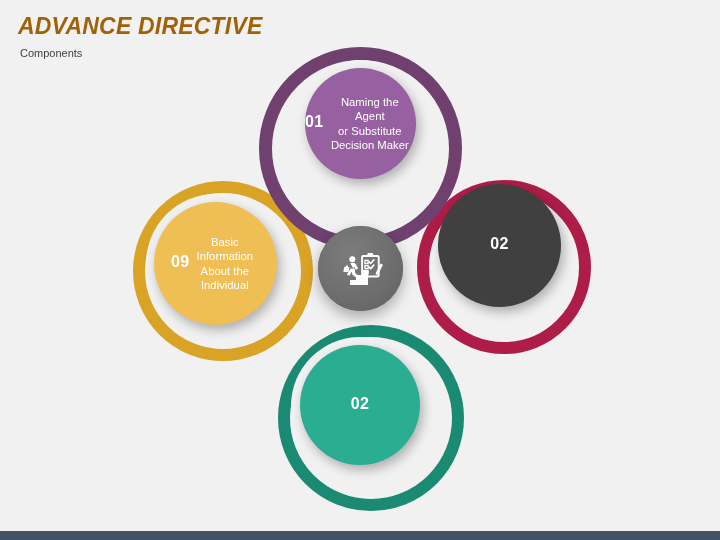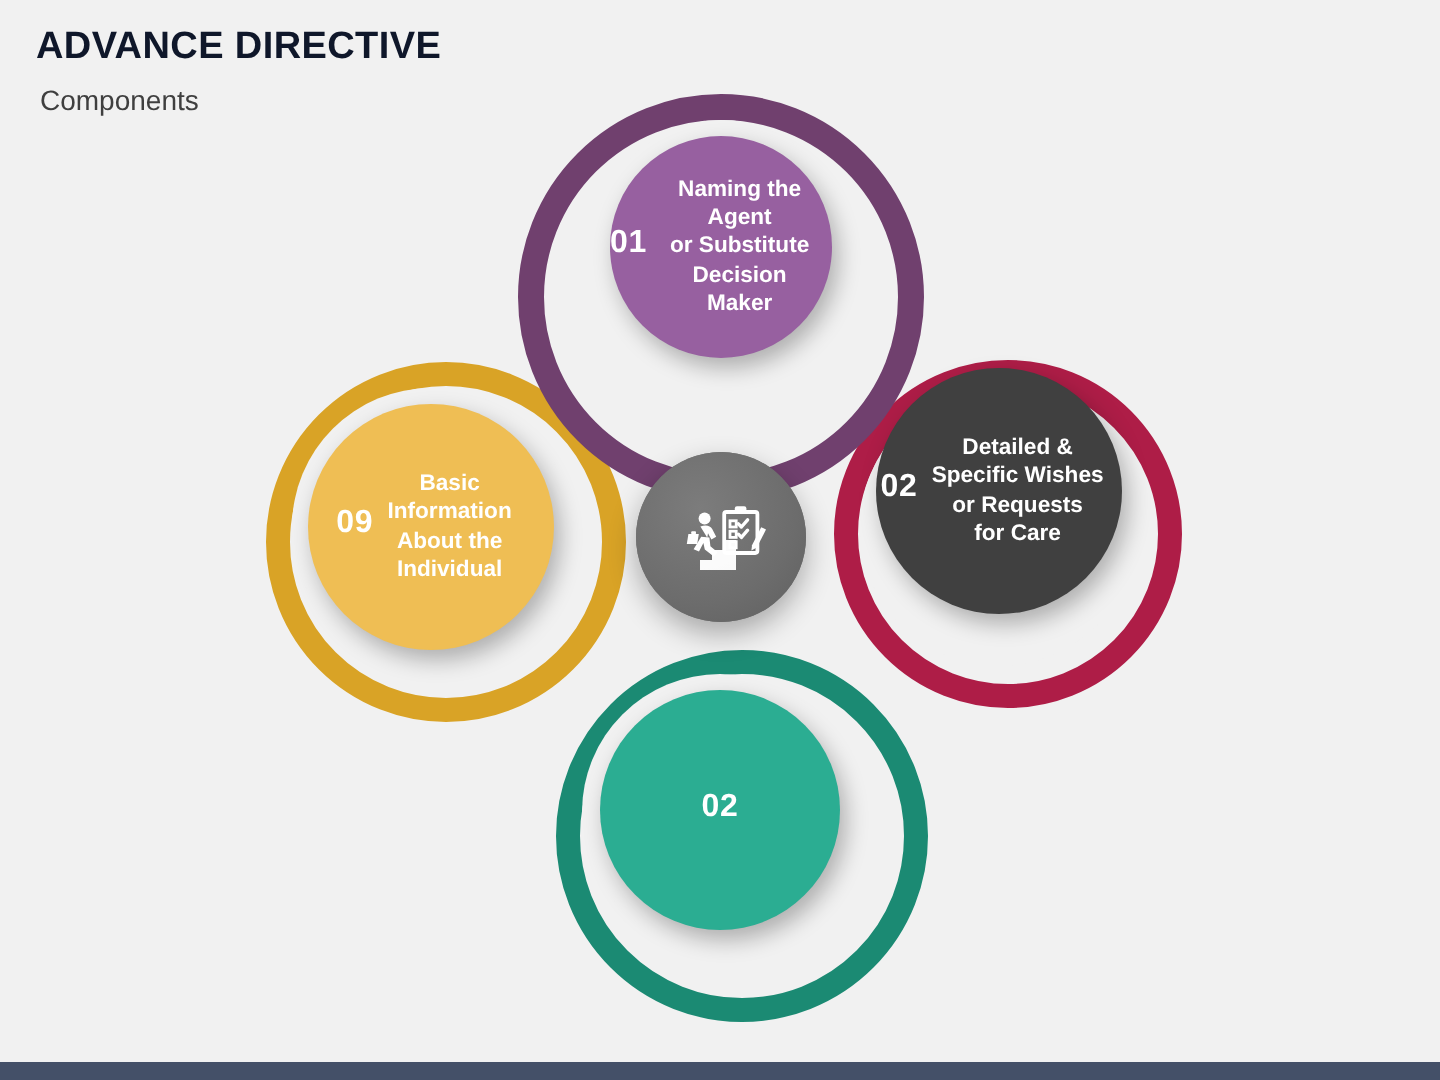--- a/index.html
+++ b/index.html
@@ -12,26 +12,27 @@
   }
   #slide{
     position:absolute;inset:0;
     width:720px;height:540px;
     background:#f1f1f1;
   }
 
   
   #header{position:absolute;left:18px;top:14px;}
   #title{
-    font-size:19px;font-weight:bold;color:#0f172a;
+    font-size:23px;font-weight:bold;color:#a16207;
     letter-spacing:.2px;line-height:1.1;margin:0;
     white-space:nowrap;
+    font-style:italic;
   }
   #subtitle{
-    font-size:14px;color:#3f3f3f;font-weight:normal;
+    font-size:11px;color:#3f3f3f;font-weight:normal;
     margin:8px 0 0 2px;line-height:1.1;white-space:nowrap;
   }
 
   
   #diagram{position:absolute;left:0;top:0;width:720px;height:540px;}
 
   .node{position:absolute;}
 
   
   .ring{
@@ -50,21 +51,21 @@
     display:flex;flex-direction:row;
     align-items:center;justify-content:center;
     text-align:center;color:#ffffff;
     box-shadow:3px 5px 11px rgba(0,0,0,.28);
   }
   .disc .num{
     font-size:16px;font-weight:bold;line-height:1.05;
     margin-bottom:2px;letter-spacing:.4px;
   }
   .disc .lbl{
-    font-size:11.3px;font-weight:bold;line-height:1.26;
+    font-size:11.3px;font-weight:normal;line-height:1.26;
     padding:0 7px;
   }
 
   
   
   #node1 .ring{left:259px;top:47px;width:203px;height:203px;border:13px solid #70406E;}
   #node1 .halo{left:297px;top:60px;width:127px;height:127px;}
   #node1 .disc{left:305px;top:68px;width:111px;height:111px;background:#9760A0;}
 
   
@@ -136,26 +137,20 @@
           <div>Individual</div>
         </div>
       </div>
     </div>
 
     <div class="node" id="node2">
       <div class="ring"></div>
       <div class="halo"></div>
       <div class="disc">
         <div class="num">02</div>
-        <div class="lbl">
-          <div>Detailed &amp;</div>
-          <div>Specific Wishes</div>
-          <div>or Requests</div>
-          <div>for Care</div>
-        </div>
       </div>
     </div>
 
     <div class="node" id="node1">
       <div class="ring"></div>
       <div class="halo"></div>
       <div class="disc">
         <div class="num">01</div>
         <div class="lbl">
           <div>Naming the Agent</div>

